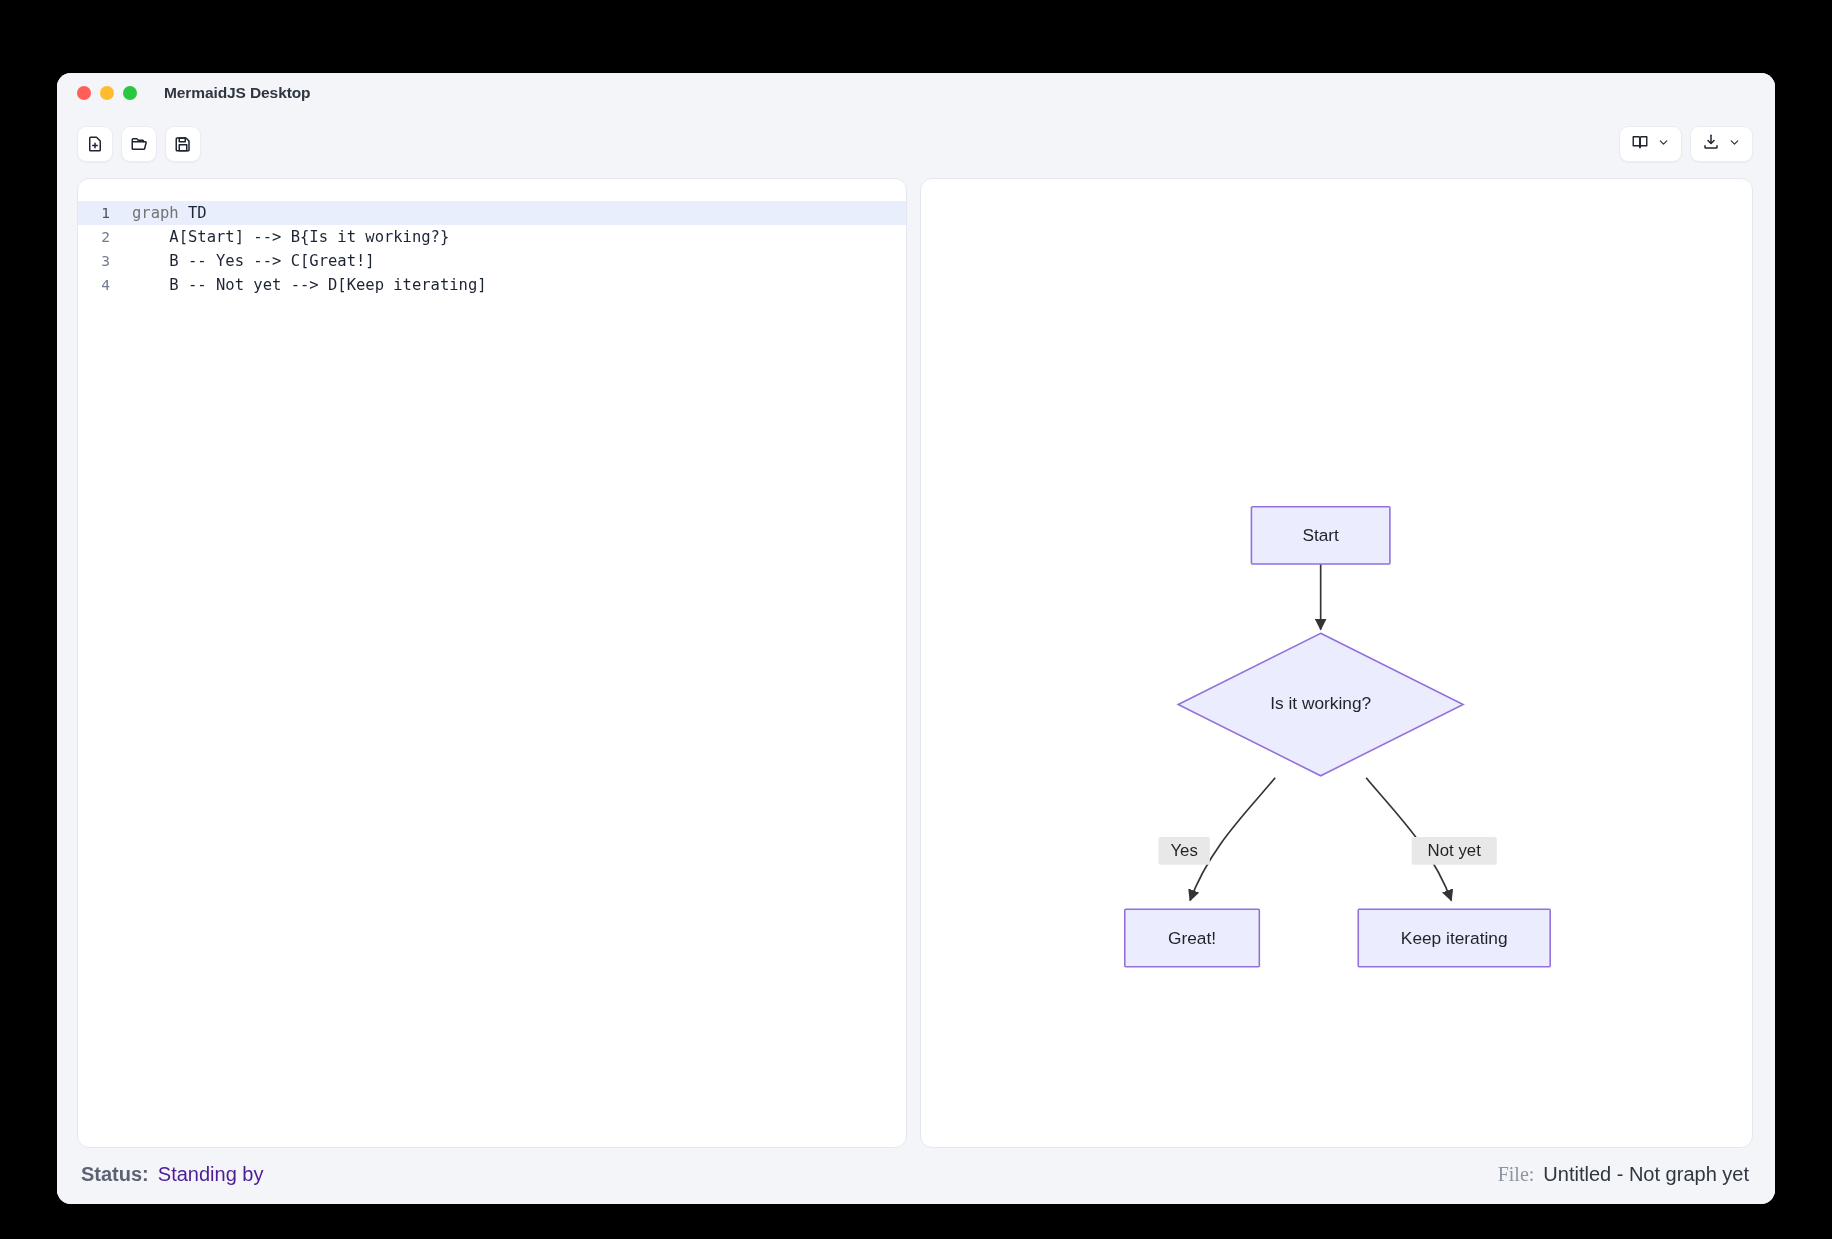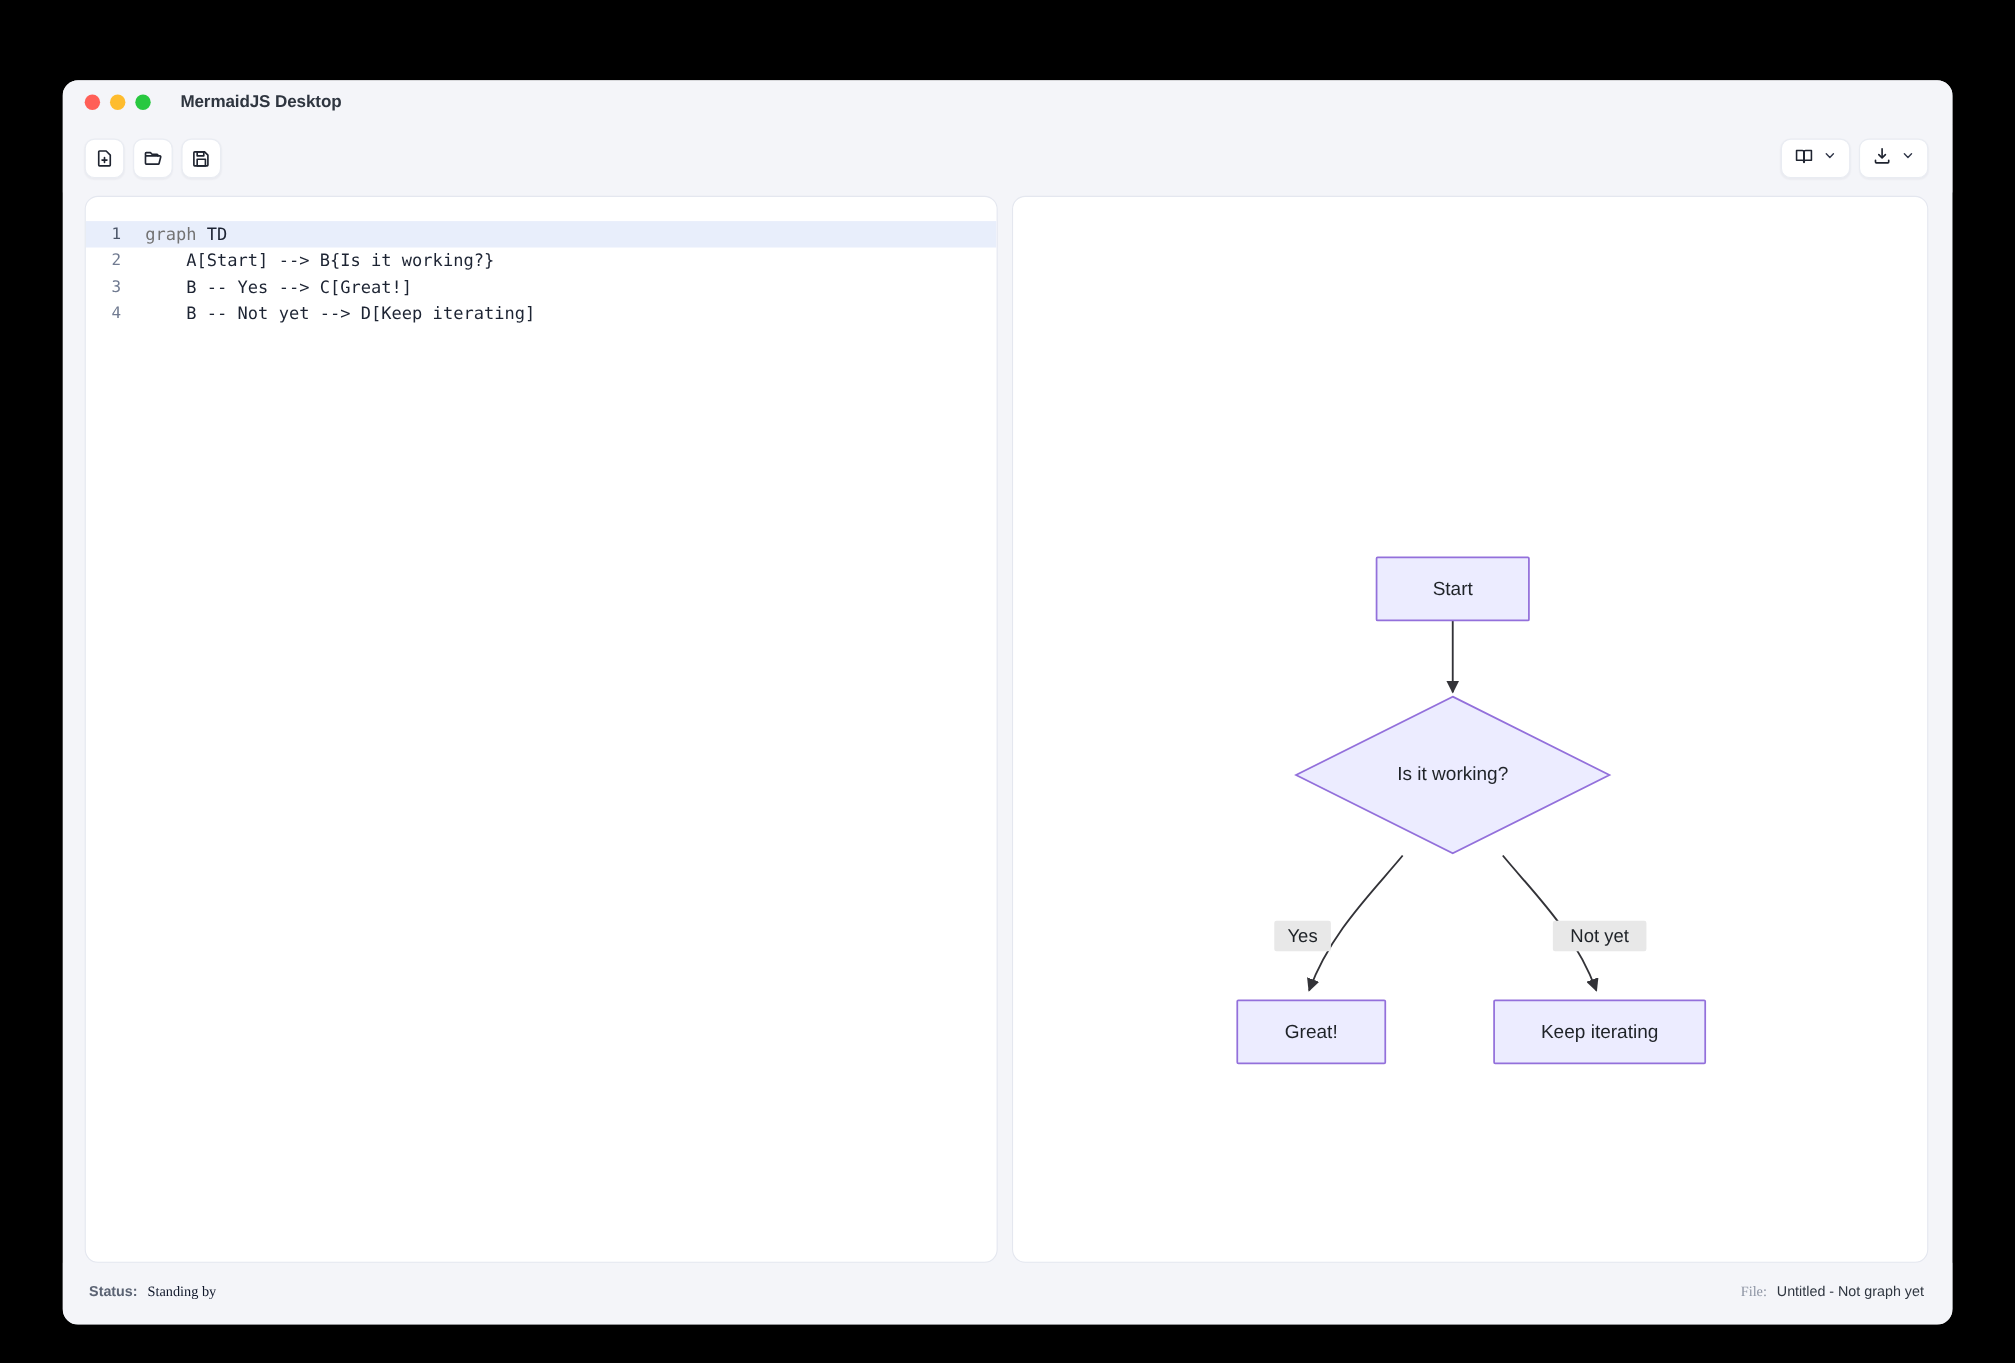--- a/index.html
+++ b/index.html
@@ -166,25 +166,25 @@
 
   
   .statusbar {
     flex: 0 0 56px;
     height: 56px;
     display: flex;
     align-items: center;
     justify-content: space-between;
     padding: 0 26px 4px 24px;
     background: #f4f5f9;
-    font-size: 13px;
+    font-size: 20px;
   }
   .status-left, .status-right { display: flex; align-items: baseline; gap: 9px; }
   .status-key   { font-weight: bold; color: #5b6373; }
-  .status-val   { color: #0f172a; font-family: Liberation Serif, serif; }
+  .status-val   { color: #4c1d95; }
   .file-key     { color: #8d94a3; font-family: Liberation Serif, serif; }
   .file-val     { color: #2f3640; }
 </style>
 </head>
 <body>
 
 <div id="app-window">
 
   <div class="titlebar">
     <div class="traffic-lights">

